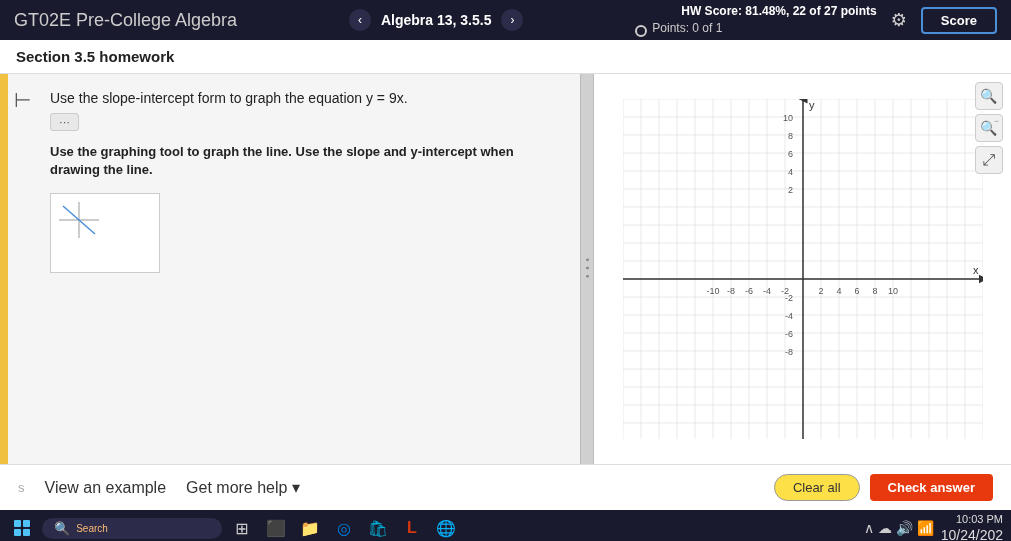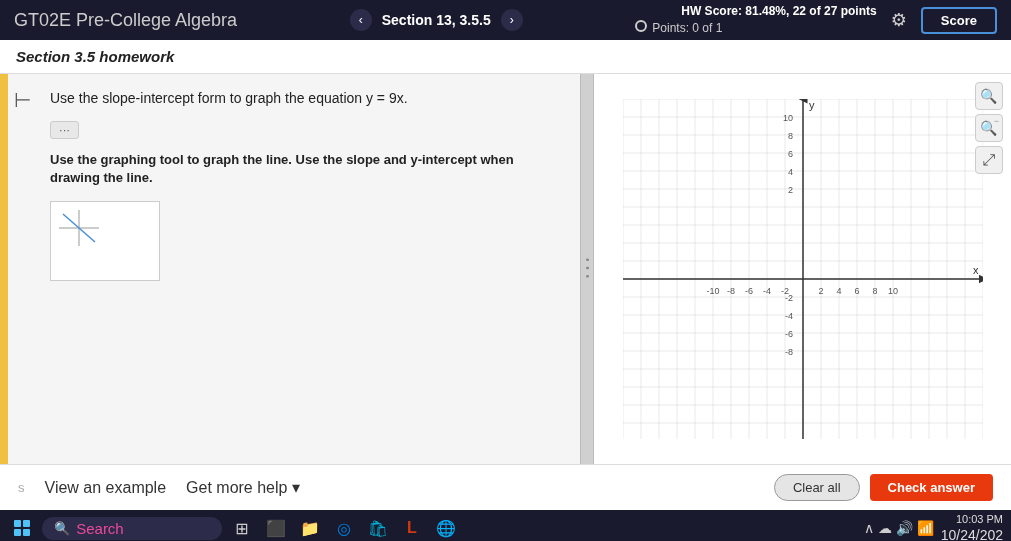--- a/index.html
+++ b/index.html
@@ -44,41 +44,40 @@
     }
 
     
     .section-header {
       background: white;
       padding: 8px 16px;
       font-size: 15px;
       font-weight: bold;
       color: #222;
       border-bottom: 1px solid #ddd;
-      font-style: italic;
     }
 
     
     .main-content {
       display: flex;
       height: 390px;
       background: #f5f5f5;
     }
 
     
     .left-panel {
       width: 580px;
       padding: 16px 20px;
       position: relative;
       background: #f5f5f5;
     }
     .question-text {
       font-size: 14px;
       color: #222;
-      margin-bottom: 14px;
+      margin-bottom: 6px;
     }
     .back-btn {
       background: none;
       border: none;
       font-size: 20px;
       cursor: pointer;
       color: #555;
       position: absolute;
       left: 8px;
       top: 14px;
@@ -192,21 +191,21 @@
       color: #333;
       cursor: pointer;
       text-decoration: none;
     }
     .bottom-right {
       margin-left: auto;
       display: flex;
       gap: 10px;
     }
     .clear-all-btn {
-      background: #e5e5e5;
+      background: #fde047;
       border: 1px solid #999;
       border-radius: 20px;
       padding: 5px 18px;
       font-size: 13px;
       cursor: pointer;
       color: #333;
     }
     .check-answer-btn {
       background: #e8380e;
       border: none;
@@ -253,31 +252,31 @@
     .taskbar-right {
       margin-left: auto;
       display: flex;
       align-items: center;
       gap: 6px;
       color: #ccc;
       font-size: 11px;
     }
     .taskbar-time { text-align: right; line-height: 1.3; }
 
-    .points-row { display: flex; align-items: flex-start; gap: 5px; font-size: 12px; color: #ccc; }
+    .points-row { display: flex; align-items: flex-end; gap: 5px; font-size: 12px; color: #ccc; }
     .circle-icon { width: 12px; height: 12px; border-radius: 50%; border: 2px solid #ccc; display: inline-block; }
   </style>
 </head>
 <body>
 
 <div class="top-bar">
   <div class="top-bar-left">GT02E Pre-College Algebra</div>
   <div class="top-bar-center">
     <button class="nav-btn">‹</button>
-    <span class="question-label">Section 13, 3.5.5</span>
+    <span class="question-label">Algebra 13, 3.5.5</span>
     <button class="nav-btn">›</button>
   </div>
   <div class="top-bar-right">
     <div class="hw-score">
       <div class="hw-score-bold">HW Score: 81.48%, 22 of 27 points</div>
       <div class="points-row">
         <span class="circle-icon"></span>
         <span>Points: 0 of 1</span>
       </div>
     </div>
@@ -432,21 +431,21 @@
     <div class="win-grid">
       <div class="win-sq" style="background:#4fc3f7;"></div>
       <div class="win-sq" style="background:#4fc3f7;"></div>
       <div class="win-sq" style="background:#4fc3f7;"></div>
       <div class="win-sq" style="background:#4fc3f7;"></div>
     </div>
   </div>
 
   <div class="taskbar-search">
     <span style="font-size:13px;">🔍</span>
-    <span style="font-size:15px;color:#ec4899;">Search</span>
+    <span style="font-size:10px;color:#fdba74;">Search</span>
   </div>
 
   <div class="taskbar-icon">⊞</div>
   <div class="taskbar-icon" style="color:#8b6fd4;">⬛</div>
   <div class="taskbar-icon">📁</div>
   <div class="taskbar-icon" style="color:#0078d4;">◎</div>
   <div class="taskbar-icon" style="color:#00b4d8;">🛍</div>
   <div class="taskbar-icon" style="color:#d4380d;font-weight:bold;">L</div>
   <div class="taskbar-icon">🌐</div>
 

